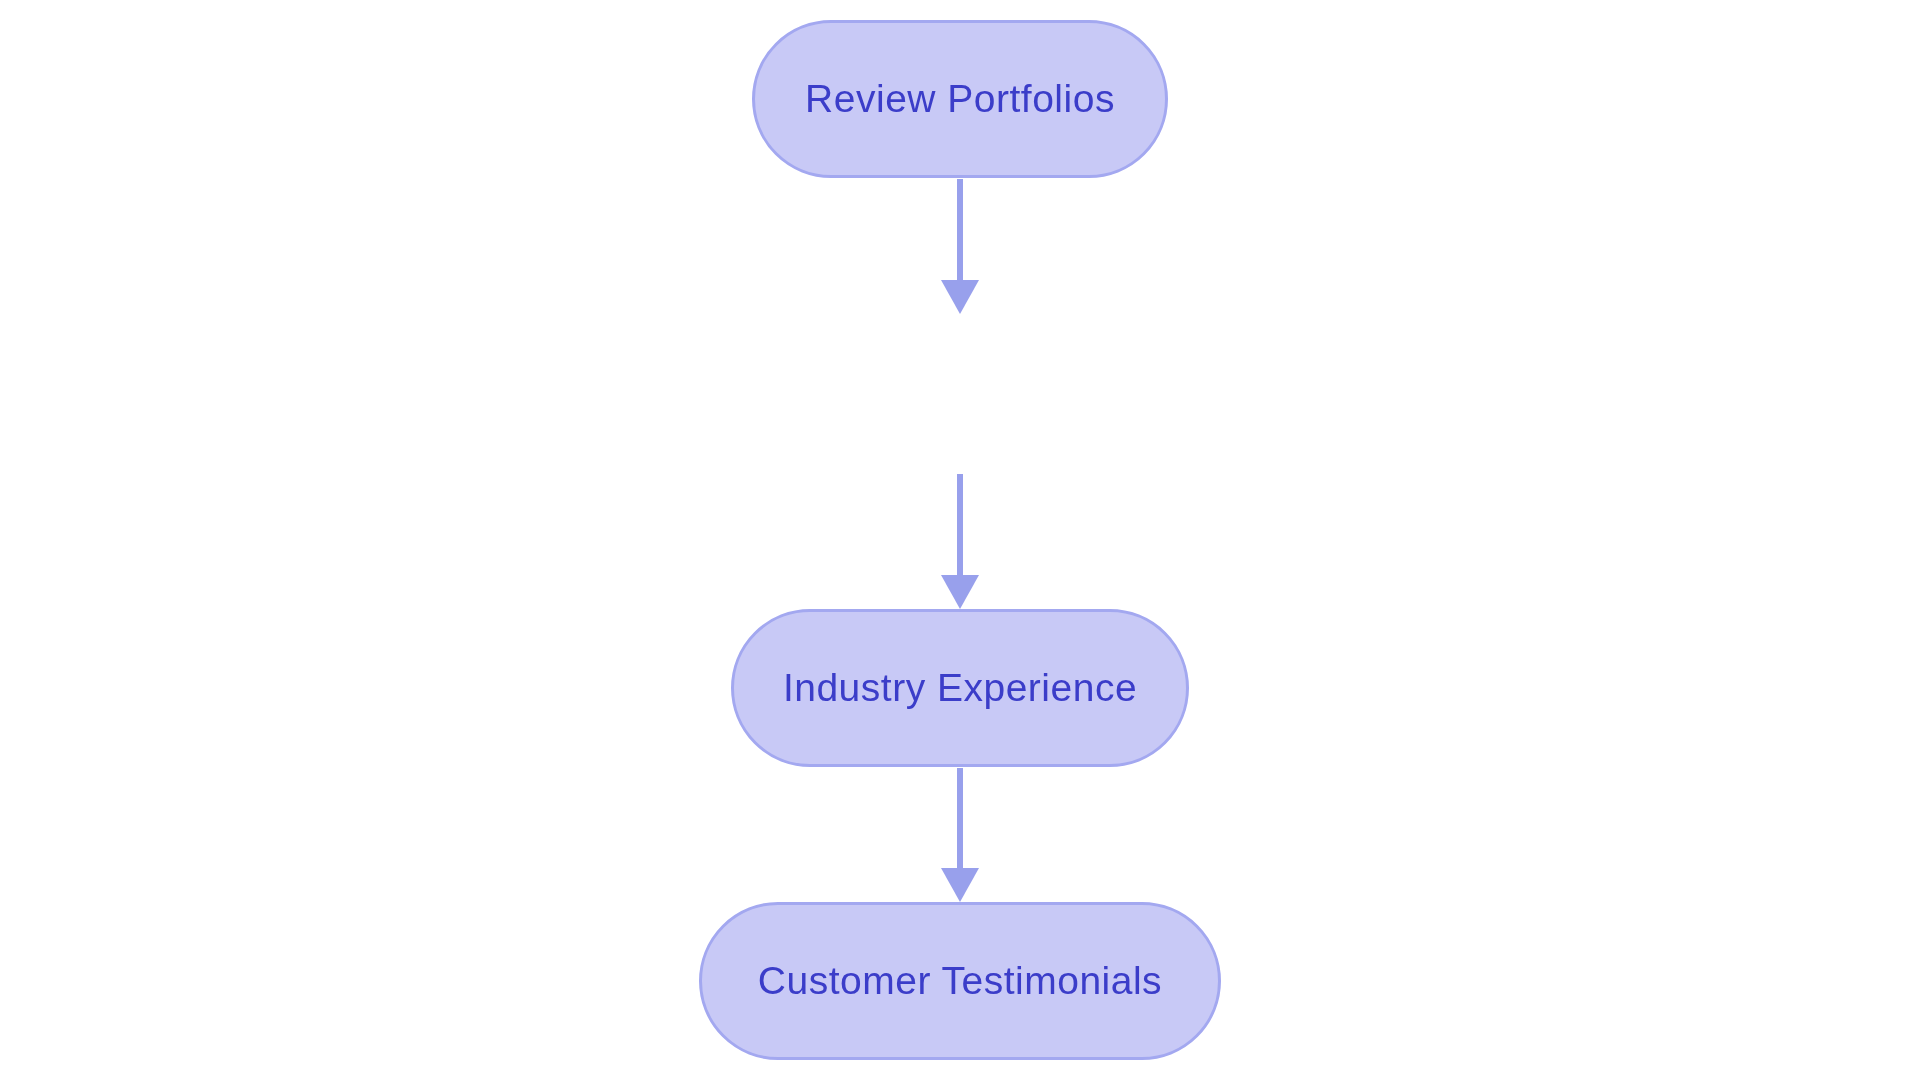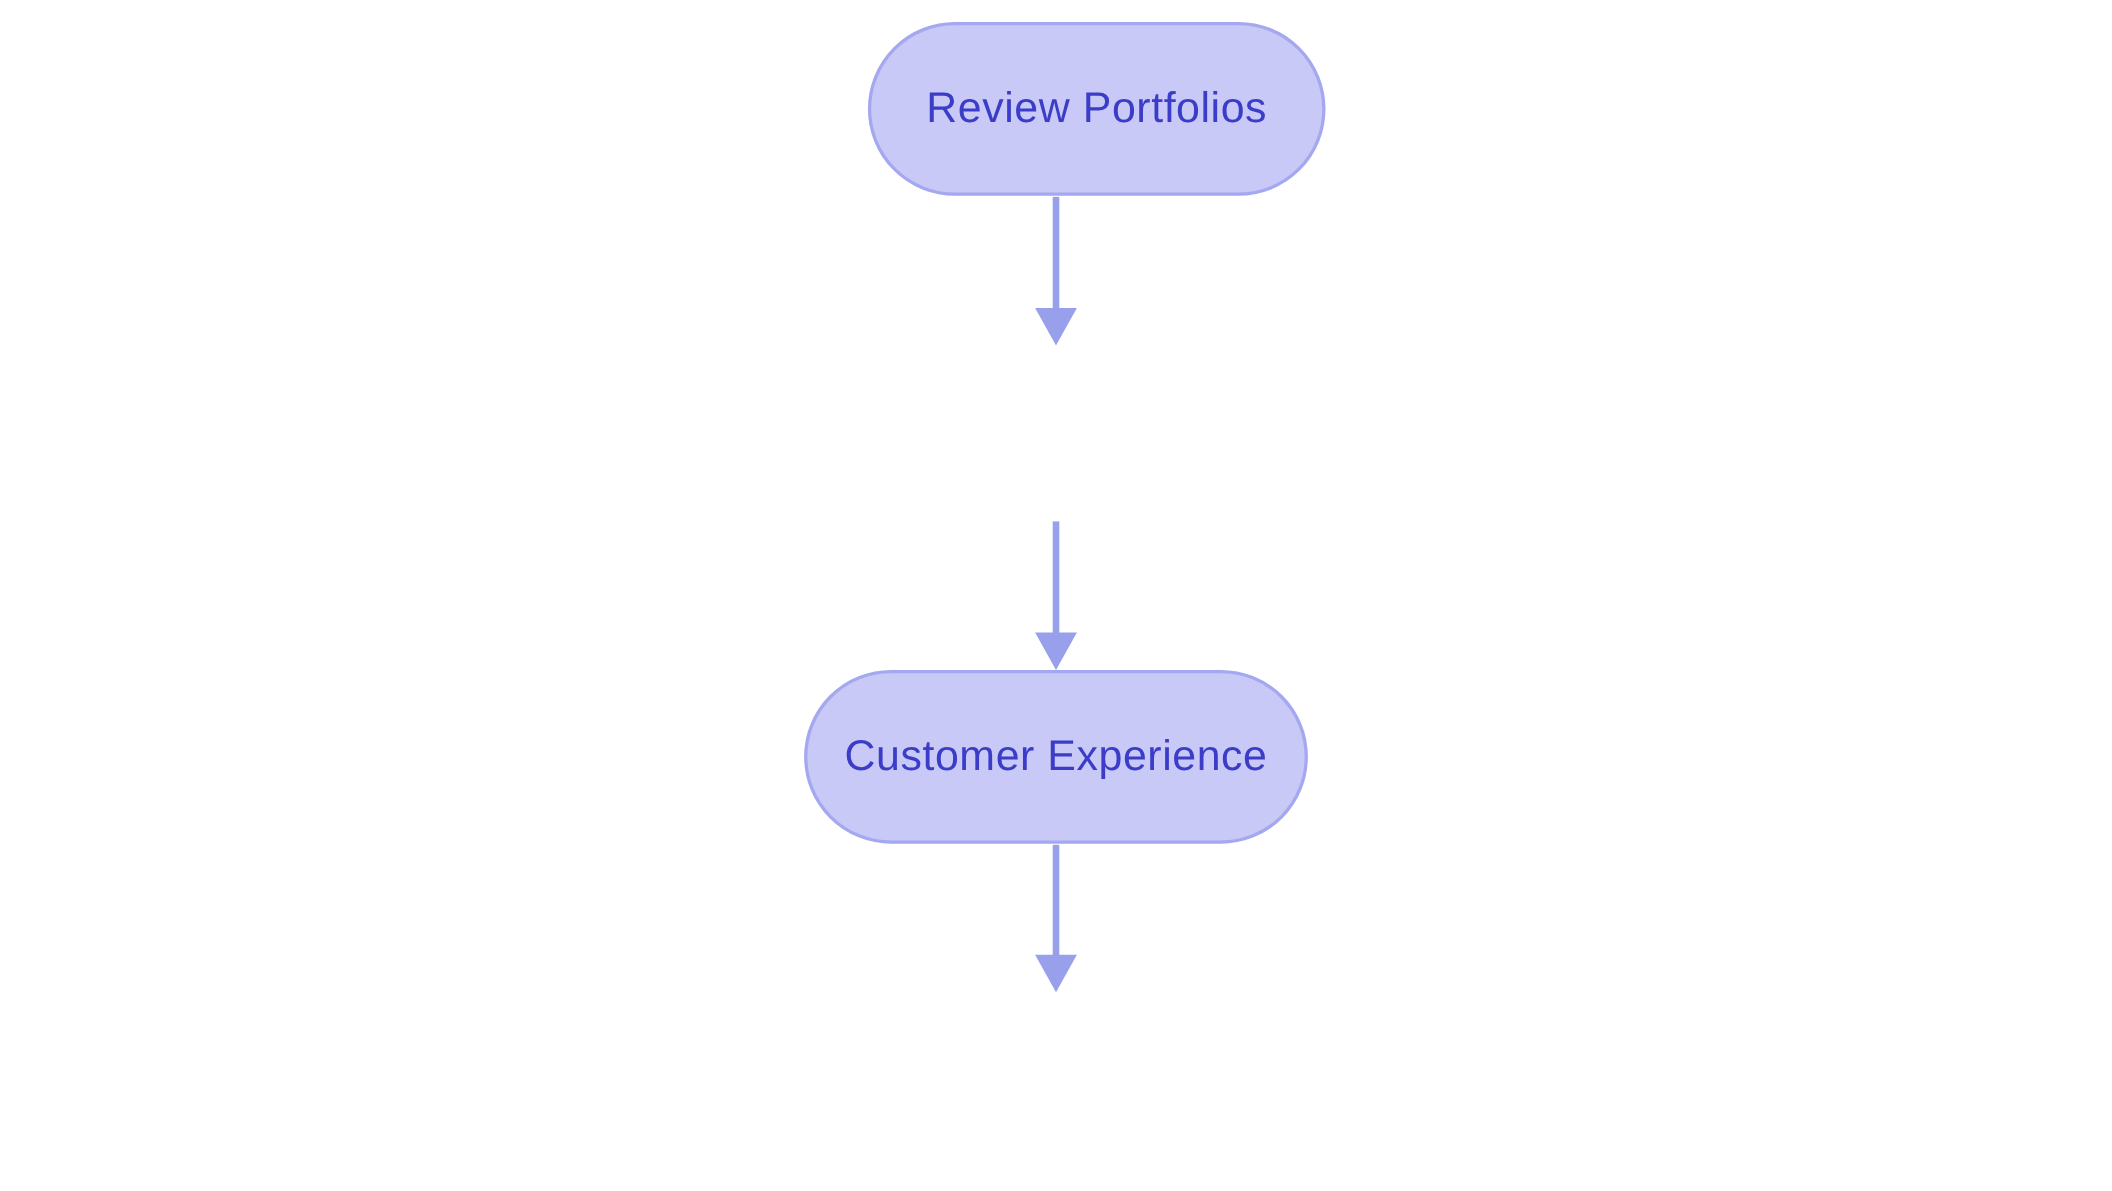--- a/index.html
+++ b/index.html
@@ -29,21 +29,21 @@
     align-items: center;
     justify-content: center;
   }
   .node-label {
     color: var(--node-text);
     font-size: 39px;
     font-weight: 400;
     letter-spacing: 0.5px;
     white-space: nowrap;
   }
-  .node-1 { left: 789px; top: 20px;  width: 416px; }
+  .node-1 { left: 752px; top: 20px;  width: 416px; }
   .node-2 { left: 713px; top: 314px; width: 490px; }
   .node-3 { left: 731px; top: 609px; width: 458px; }
   .node-4 { left: 699px; top: 902px; width: 522px; }
 
   .arrow { position: absolute; }
   .arrow-shaft {
     position: absolute;
     left: 957px;
     width: 6px;
     background: var(--arrow);
@@ -78,22 +78,25 @@
     <div class="arrow-head head-1"></div>
   </div>
 
 
   <div class="arrow">
     <div class="arrow-shaft shaft-2"></div>
     <div class="arrow-head head-2"></div>
   </div>
 
   <div class="node node-3">
-    <span class="node-label">Customer Experience</span>
+    <span class="node-label">Industry Experience</span>
   </div>
 
   <div class="arrow">
     <div class="arrow-shaft shaft-3"></div>
     <div class="arrow-head head-3"></div>
   </div>
 
+  <div class="node node-4">
+    <span class="node-label">Customer Testimonials</span>
+  </div>
 
 </div>
 
 </body></html>

